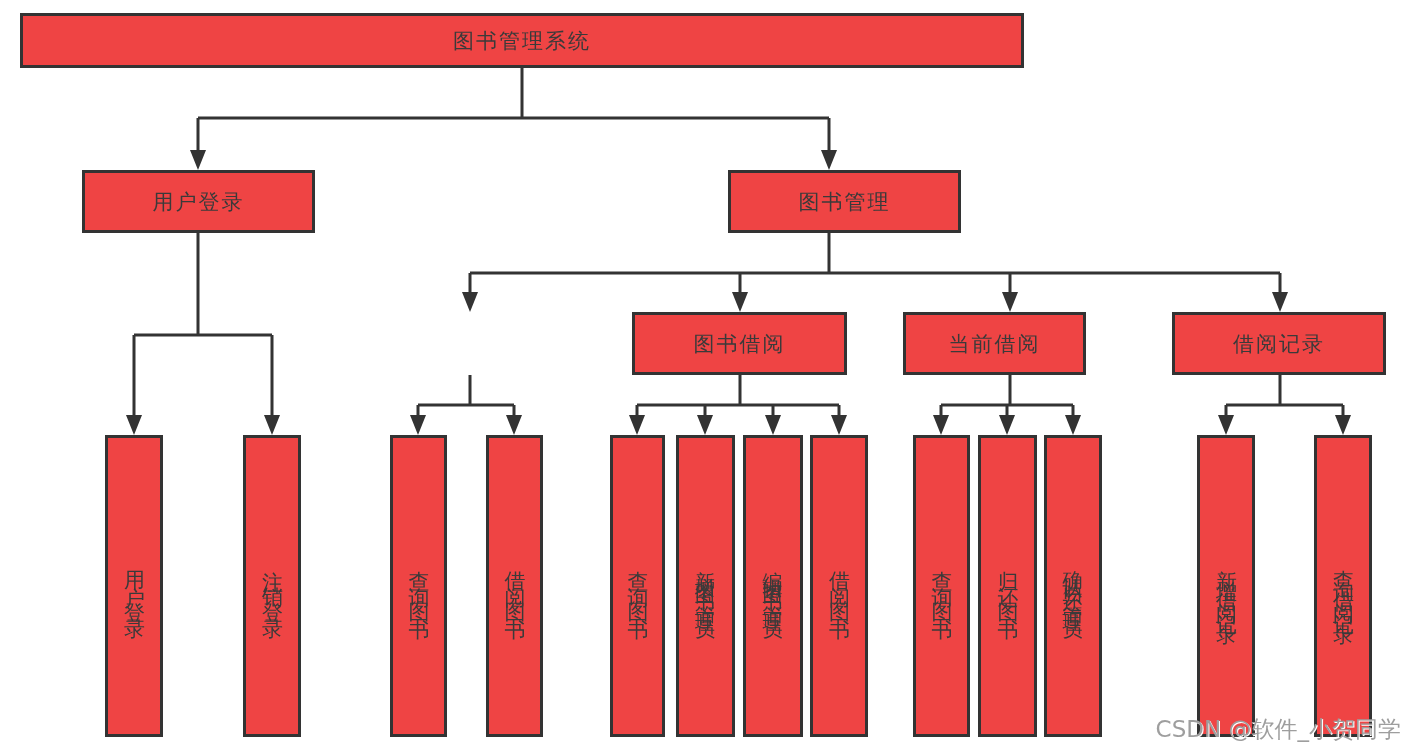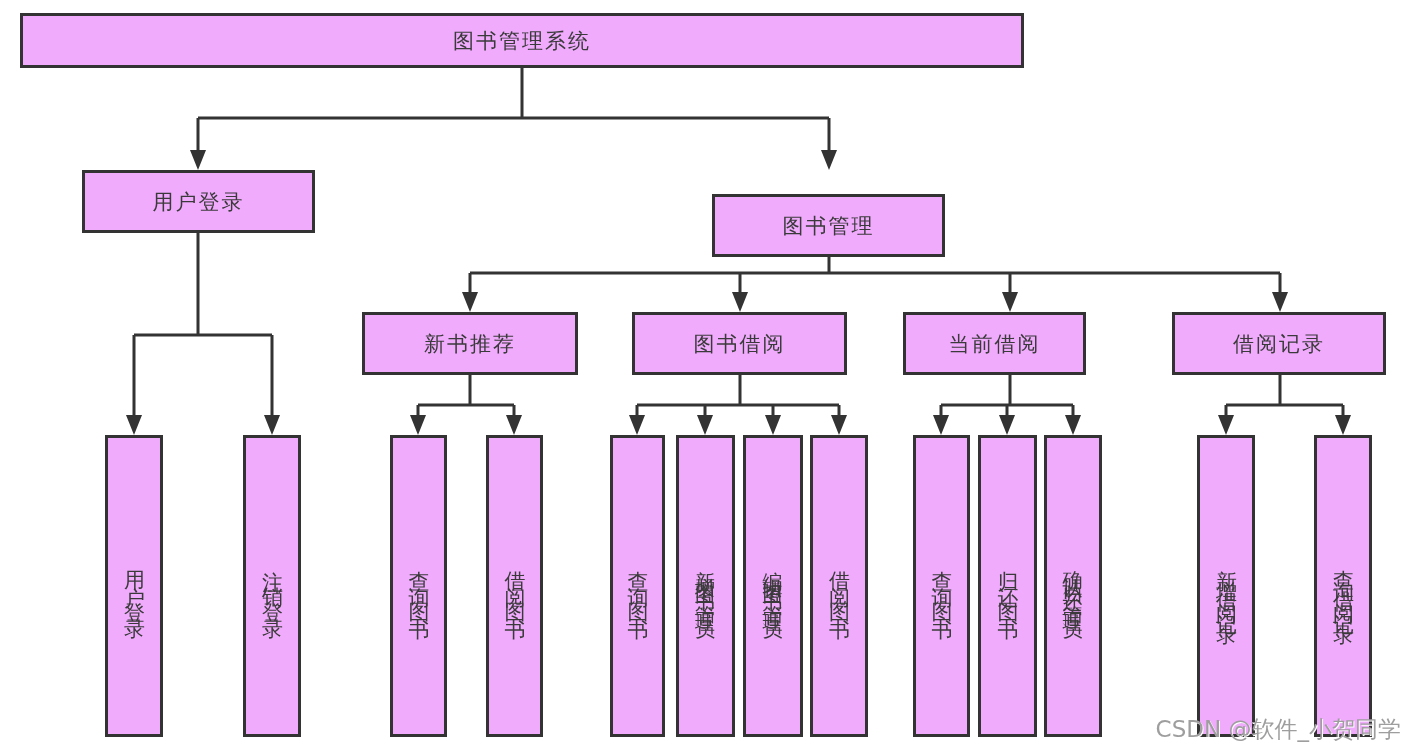--- a/index.html
+++ b/index.html
@@ -14,21 +14,21 @@
   }
   .connectors {
     position: absolute;
     left: 0; top: 0;
     width: 1405px; height: 747px;
     z-index: 1;
   }
   .node {
     position: absolute;
     border: 3px solid #333333;
-    background: #f0abfc;
+    background: #ef4444;
     display: flex;
     align-items: center;
     justify-content: center;
     color: #3a3a3a;
     z-index: 2;
   }
   .node span { color: #3a3a3a; }
   .hnode span {
     font-size: 21px;
     letter-spacing: 2px;
@@ -108,27 +108,24 @@
     </g>
   </svg>
 
   <div class="node hnode root-node">
     <span>图书管理系统</span>
   </div>
 
   <div class="node hnode l2-node" style="left:82px;">
     <span>用户登录</span>
   </div>
-  <div class="node hnode l2-node" style="left:712px;margin-top:24px;">
+  <div class="node hnode l2-node" style="left:728px;">
     <span>图书管理</span>
   </div>
 
-  <div class="node hnode l3-node" style="left:362px; width:216px;">
-    <span>新书推荐</span>
-  </div>
   <div class="node hnode l3-node" style="left:632px; width:215px;">
     <span>图书借阅</span>
   </div>
   <div class="node hnode l3-node" style="left:903px; width:183px;">
     <span>当前借阅</span>
   </div>
   <div class="node hnode l3-node" style="left:1172px; width:214px;">
     <span>借阅记录</span>
   </div>
 

